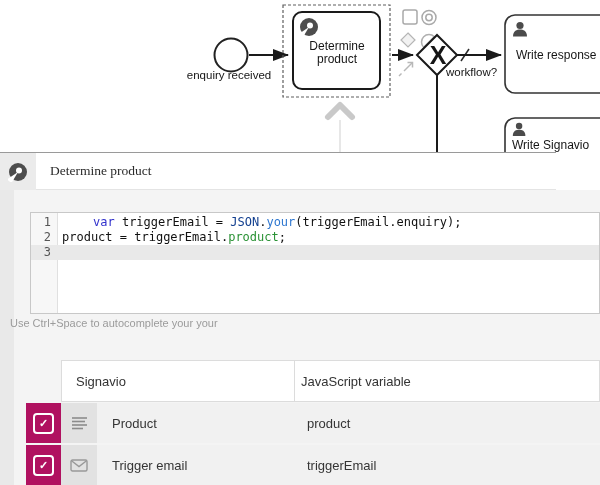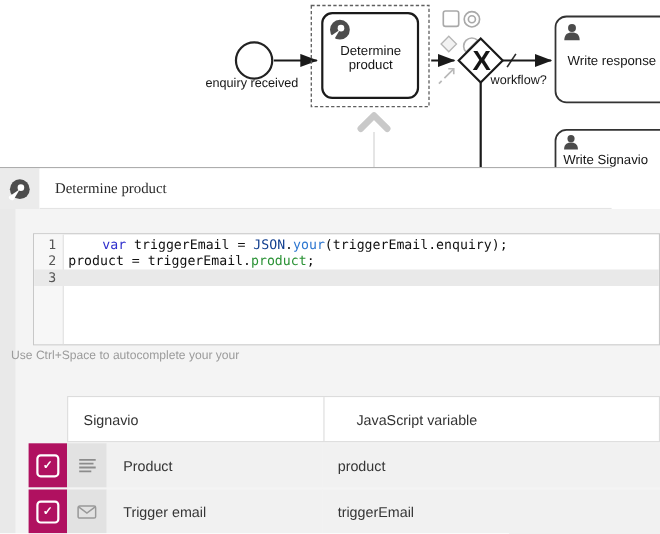--- a/index.html
+++ b/index.html
@@ -37,21 +37,21 @@
   .tk-obj{color:var(--object-navy);}
   .tk-method{color:var(--method-blue);}
   .tk-prop{color:var(--property-green);}
   .hint{position:absolute;left:10px;top:317px;font-size:11px;color:#9b9b9b;}
 
   
   .thead{position:absolute;left:61px;top:360px;width:539px;height:42px;background:#fff;
          border:1px solid #dcdcdc;box-sizing:border-box;display:flex;}
   .th{display:flex;align-items:center;font-size:13px;color:#333;box-sizing:border-box;}
   .th.c1{width:232px;padding-left:14px;}
-  .th.c2{flex:1;padding-left:29px;border-left:1px solid #dcdcdc;}
+  .th.c2{flex:1;padding-left:6px;border-left:1px solid #dcdcdc;}
   .trow{position:absolute;left:26px;width:574px;height:40px;display:flex;}
   .trow.r1{top:403px;}
   .trow.r2{top:445px;}
   .cell{display:flex;align-items:center;box-sizing:border-box;}
   .cb-cell{width:35px;background:var(--accent-magenta);justify-content:center;flex:none;}
   .icon-cell{width:36px;background:#e2e2e2;justify-content:center;flex:none;}
   .name-cell{width:196px;background:#f1f1f1;padding-left:15px;font-size:13px;color:#353535;flex:none;}
   .js-cell{flex:1;background:#f1f1f1;padding-left:14px;font-size:13px;color:#353535;}
   .checkbox{width:17px;height:17px;border:2px solid #fff;border-radius:4px;display:flex;
             align-items:center;justify-content:center;}

